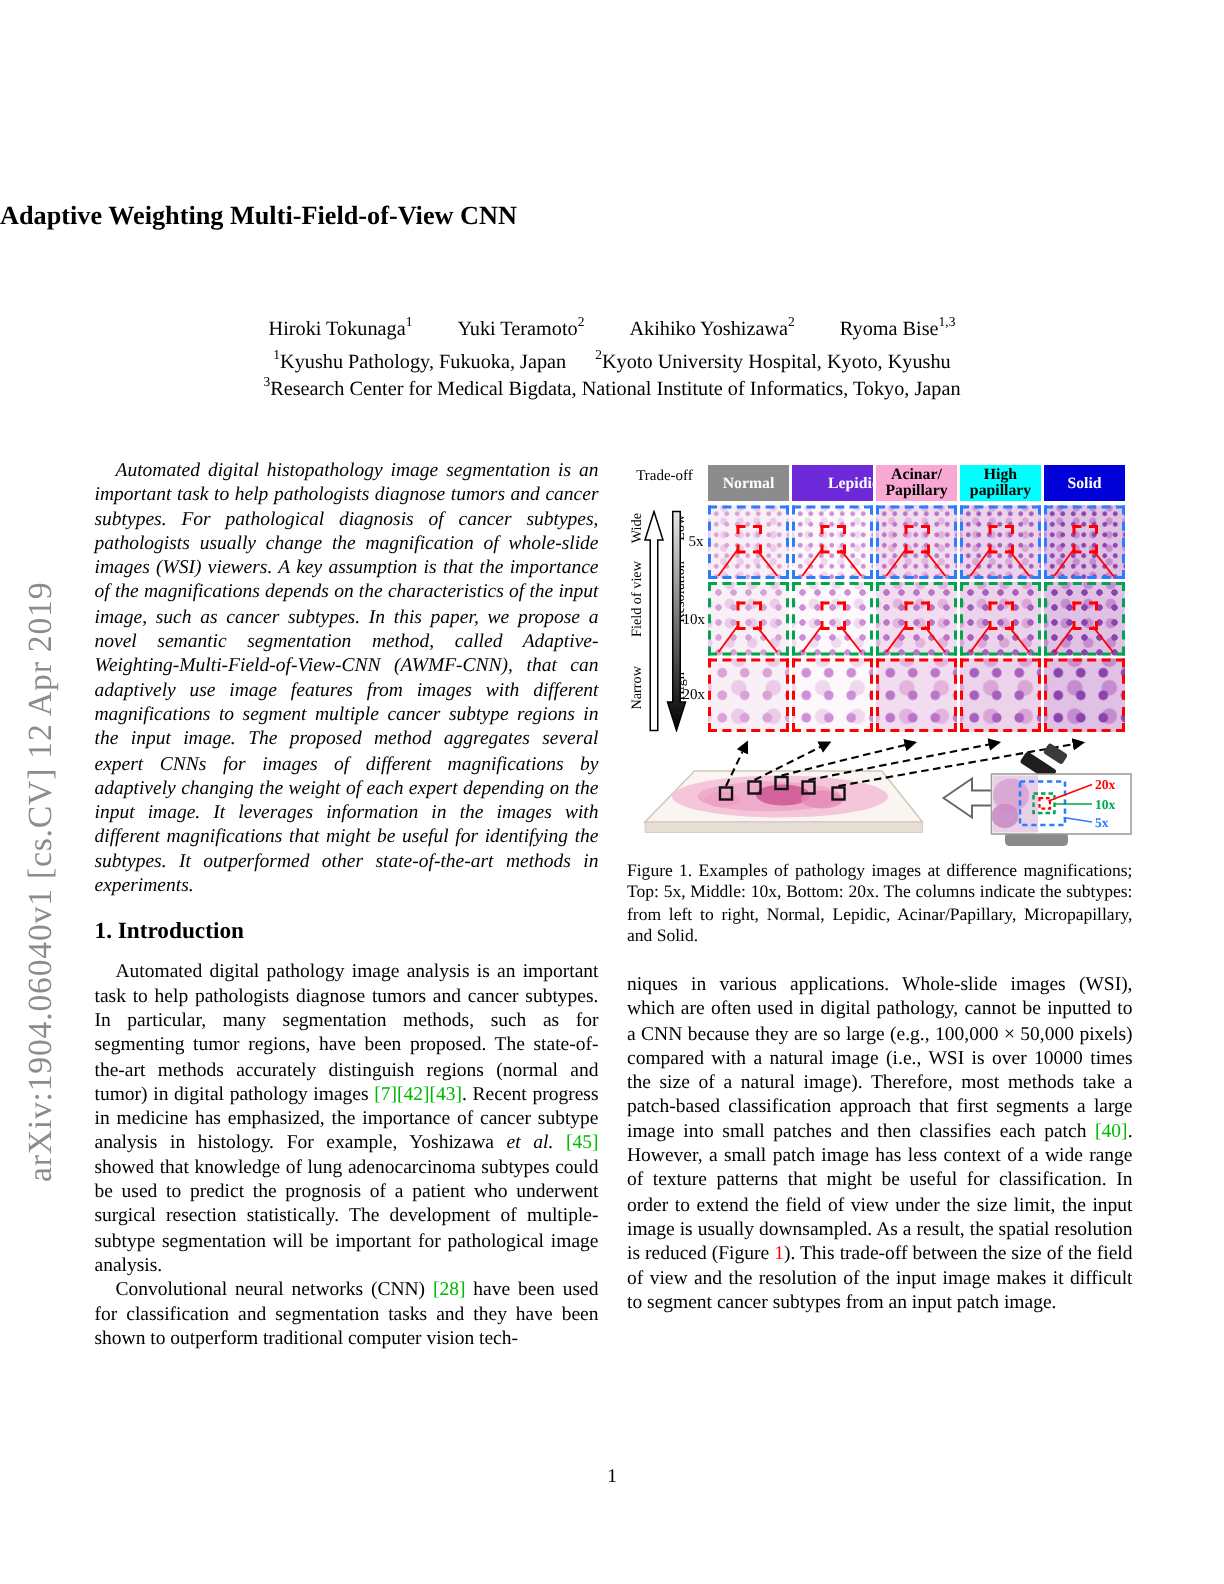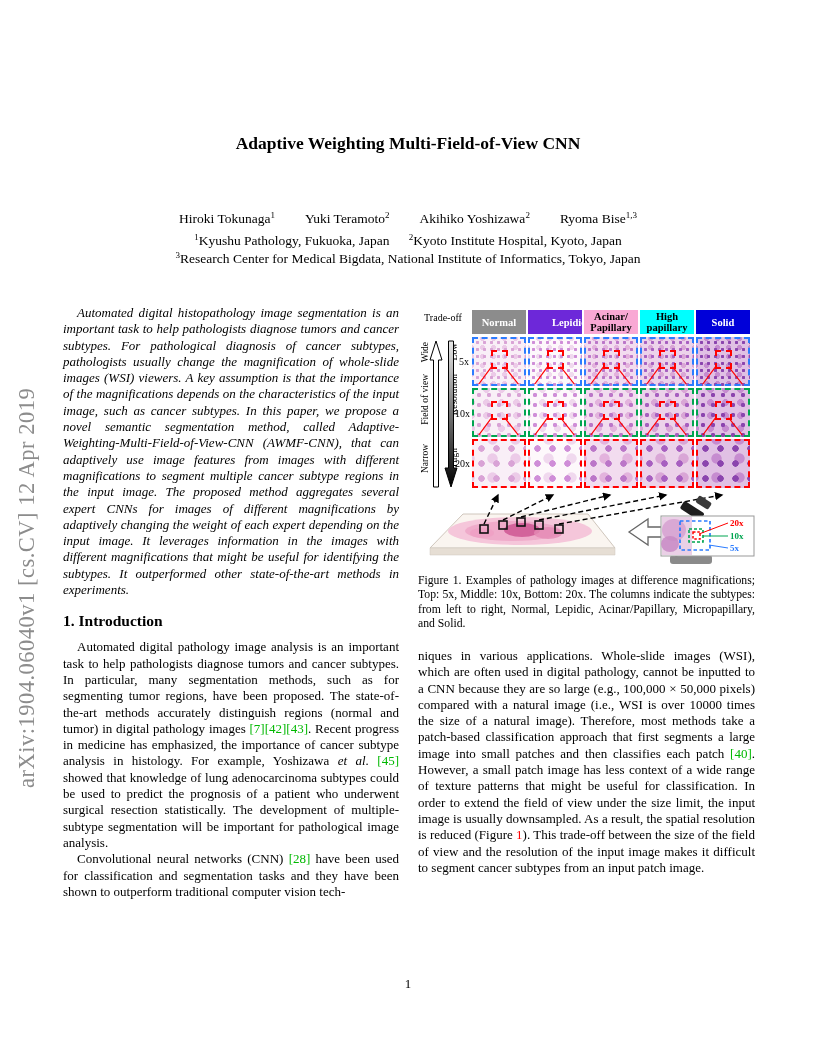--- a/index.html
+++ b/index.html
@@ -5,21 +5,21 @@
   html,body{margin:0;padding:0;}
   body{width:816px;height:1056px;position:relative;background:#ffffff;
        font-family:"Liberation Serif",serif;color:#000;overflow:hidden;}
 
   
   .watermark{position:absolute;left:14px;top:268px;height:520px;
     writing-mode:vertical-rl;transform:rotate(180deg);
     font-size:22.5px;color:#8c8c8c;letter-spacing:.5px;white-space:nowrap;}
 
   
-  .title{position:absolute;left:0;right:0;top:130px;text-align:center;
+  .title{position:absolute;left:0;right:0;top:130px;
     font-weight:bold;font-size:17.5px;line-height:26px;}
   .authors{position:absolute;left:0;right:0;top:211px;text-align:center;
     font-size:13.5px;display:flex;justify-content:center;gap:30px;}
   .affil{position:absolute;left:0;right:0;text-align:center;font-size:13.5px;}
   .affil1{top:233px;} .affil2{top:251px;}
   sup{font-size:9px;vertical-align:super;line-height:0;}
   .affseg{margin:0 8px;}
 
   
   .colL{position:absolute;left:63px;top:305px;width:336px;}
@@ -84,21 +84,21 @@
 
 <div class="authors">
   <span><span>Hiroki Tokunaga</span><sup>1</sup></span>
   <span><span>Yuki Teramoto</span><sup>2</sup></span>
   <span><span>Akihiko Yoshizawa</span><sup>2</sup></span>
   <span><span>Ryoma Bise</span><sup>1,3</sup></span>
 </div>
 
 <div class="affil affil1">
   <span class="affseg"><sup>1</sup><span>Kyushu Pathology, Fukuoka, Japan</span></span>
-  <span class="affseg"><sup>2</sup><span>Kyoto Institute Hospital, Kyoto, Japan</span></span>
+  <span class="affseg"><sup>2</sup><span>Kyoto University Hospital, Kyoto, Kyushu</span></span>
 </div>
 <div class="affil affil2">
   <span><sup>3</sup><span>Research Center for Medical Bigdata, National Institute of Informatics, Tokyo, Japan</span></span>
 </div>
 
 <div class="colL">
   <p class="abstract-text ind">Automated digital histopathology image segmentation is an important task to help pathologists diagnose tumors and cancer subtypes. For pathological diagnosis of cancer subtypes, pathologists usually change the magnification of whole-slide images (WSI) viewers. A key assumption is that the importance of the magnifications depends on the characteristics of the input image, such as cancer subtypes. In this paper, we propose a novel semantic segmentation method, called Adaptive-Weighting-Multi-Field-of-View-CNN (AWMF-CNN), that can adaptively use image features from images with different magnifications to segment multiple cancer subtype regions in the input image. The proposed method aggregates several expert CNNs for images of different magnifications by adaptively changing the weight of each expert depending on the input image. It leverages information in the images with different magnifications that might be useful for identifying the subtypes. It outperformed other state-of-the-art methods in experiments.</p>
   <div class="sec-head">1. Introduction</div>
   <p class="ind">Automated digital pathology image analysis is an important task to help pathologists diagnose tumors and cancer subtypes. In particular, many segmentation methods, such as for segmenting tumor regions, have been proposed. The state-of-the-art methods accurately distinguish regions (normal and tumor) in digital pathology images <span class="cite">[7]</span><span class="cite">[42]</span><span class="cite">[43]</span>. Recent progress in medicine has emphasized, the importance of cancer subtype analysis in histology. For example, Yoshizawa <i>et al.</i> <span class="cite">[45]</span> showed that knowledge of lung adenocarcinoma subtypes could be used to predict the prognosis of a patient who underwent surgical resection statistically. The development of multiple-subtype segmentation will be important for pathological image analysis.</p>
   <p class="ind">Convolutional neural networks (CNN) <span class="cite">[28]</span> have been used for classification and segmentation tasks and they have been shown to outperform traditional computer vision tech-</p>

